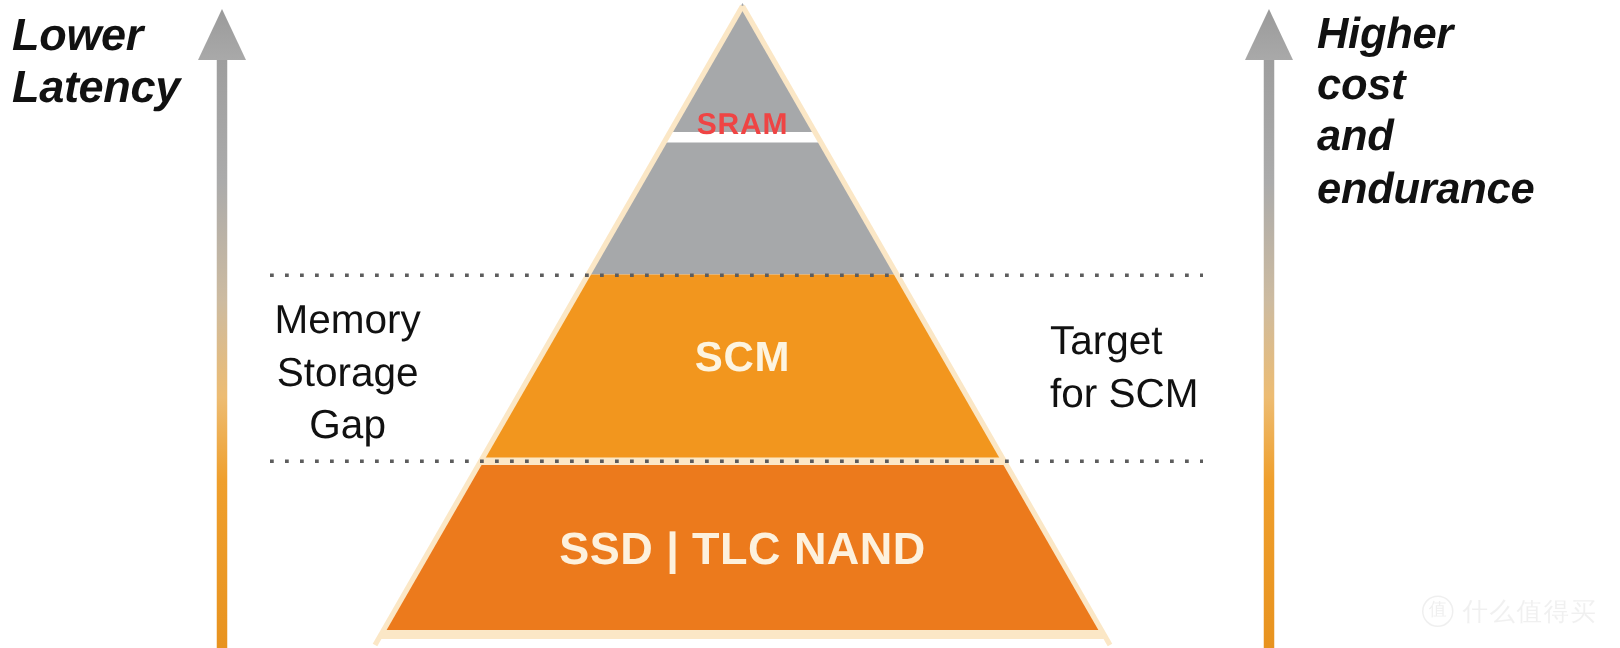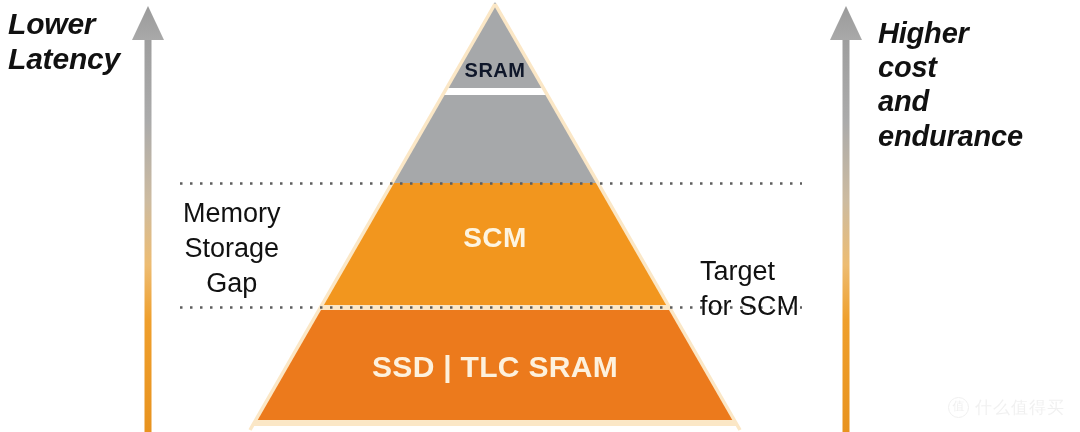--- a/index.html
+++ b/index.html
@@ -23,49 +23,49 @@
     line-height:1.18;
     letter-spacing:-0.2px;
     white-space:pre-line;
   }
   #lower-latency{
     left:8px; top:6px;
     font-size:30px;
     text-align:left;
   }
   #higher-cost{
-    left:878px; top:16px;
+    left:878px; top:6px;
     font-size:29px;
     text-align:left;
   }
 
   
   .gap-label{
     position:absolute;
     color:#111111;
     font-weight:normal;
     line-height:1.30;
     white-space:pre-line;
     font-size:27px;
   }
   #memory-storage-gap{ left:183px; top:196px; text-align:center; }
-  #target-for-scm{ left:700px; top:210px; text-align:left;margin-top:44px; }
+  #target-for-scm{ left:700px; top:210px; text-align:left; }
 
   
   .tier-label{
     position:absolute;
     text-align:center;
     font-weight:bold;
     white-space:nowrap;
     transform:translateX(-50%);
   }
   #label-sram{
-    left:495px; top:59px;
+    left:495px; top:72px;
     font-size:20px;
-    color:#0f172a;
+    color:#ef4444;
     letter-spacing:0.5px;
   }
   #label-dram{
     left:495px; top:130px;
     font-size:30px;
     color:#ffffff;
     letter-spacing:0.5px;
   }
   #label-scm{
     left:495px; top:222px;
@@ -175,20 +175,20 @@
 Gap</div>
 
   <div class="gap-label" id="target-for-scm">Target
 for SCM</div>
 
   <div class="tier-label" id="label-sram">SRAM</div>
 
 
   <div class="tier-label" id="label-scm">SCM</div>
 
-  <div class="tier-label" id="label-ssd">SSD | TLC SRAM</div>
+  <div class="tier-label" id="label-ssd">SSD | TLC NAND</div>
 
   <div id="watermark">
     <span class="wm-mark">值</span>
     <span class="wm-text">什么值得买</span>
   </div>
 
 </div>
 
 </body></html>

